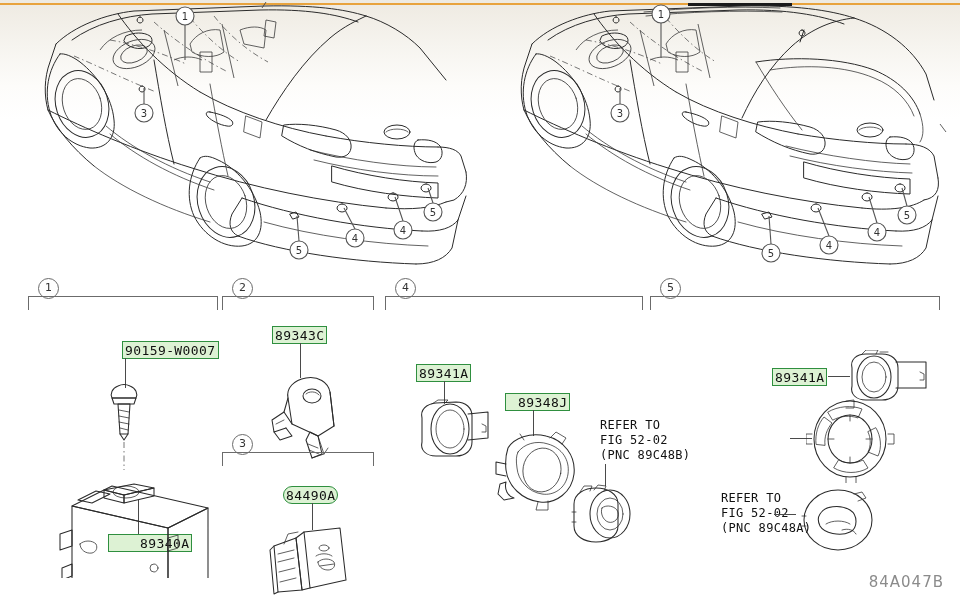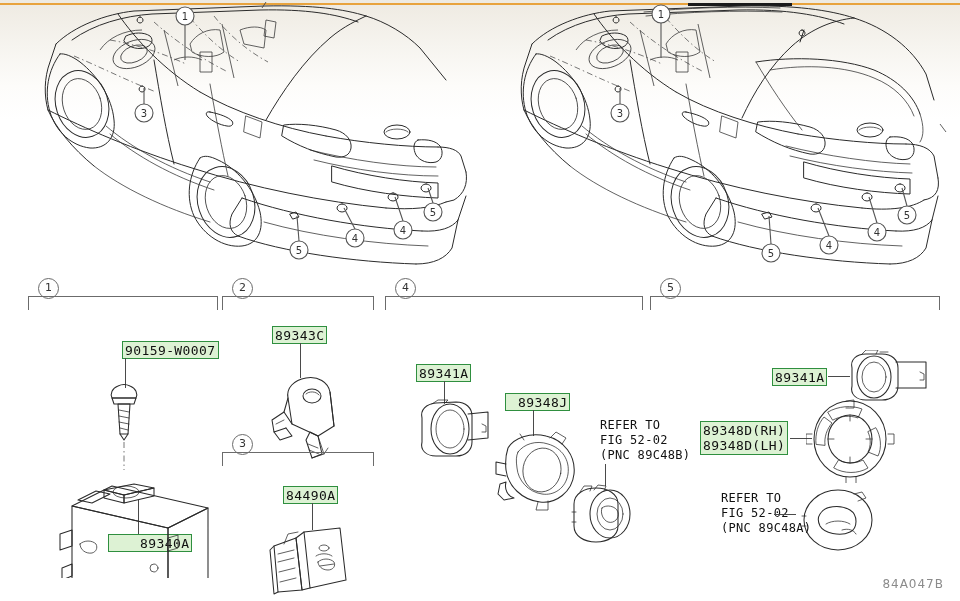--- a/index.html
+++ b/index.html
@@ -103,21 +103,21 @@
     position: absolute;
     background: #4a4a4a;
   }
   .leader.v { width: 1.2px; }
   .leader.h { height: 1.2px; }
 
   #figcode {
     position: absolute;
     right: 16px; bottom: 10px;
     color: #8b8b8b;
-    font-size: 12px;
+    font-size: 15px;
     letter-spacing: 1px;
     font-family: "DejaVu Sans", "Liberation Sans", sans-serif;
   }
 
   svg { display: block; }
   .ln0 { fill: none; stroke: #2b2b2b; stroke-width: 1; stroke-linejoin: round; stroke-linecap: round; }
   .ln-thin { fill: none; stroke: #3a3a3a; stroke-width: 0.8; }
   .ln-dash { fill: none; stroke: #555; stroke-width: 0.8; stroke-dasharray: 6 3 1.5 3; }
   .ln-call { fill: none; stroke: #555; stroke-width: 1.1; }
   .cal-c { fill: #ffffff; stroke: #555; stroke-width: 1.1; }
@@ -459,21 +459,21 @@
         <path d="M56 62 L62 80" class="pt-t"></path>
         <path d="M46 70 L56 74 M47 76 L57 80" class="pt-t"></path>
       </g>
     </svg>
 
     <div class="group" style="left:222px; top:156px; width:152px;">
       <div class="grp-num" style="left:10px;">3</div>
       <div class="grp-bracket" style="width:152px;"></div>
     </div>
 
-    <div class="pnum" style="left:283px; top:208px;">84490A</div>
+    <div class="pnum" style="left:283px; top:208px;border-radius:9px;">84490A</div>
     <div class="leader v" style="left:312px; top:225px; height:27px;"></div>
 
     <svg width="110" height="80" style="position:absolute; left:262px; top:248px;">
       <g class="pt">
 
         <path d="M42 6 L78 2 L84 54 L48 62 Z"></path>
         <path d="M42 6 L34 12 L40 64 L48 62"></path>
 
         <path d="M34 12 L12 20 L16 66 L40 64 Z"></path>
         <path d="M12 20 L8 24 L12 68 L16 66"></path>
@@ -548,24 +548,20 @@
     </svg>
 
     <div class="group" style="left:650px; top:0; width:290px;">
       <div class="grp-num" style="left:10px;">5</div>
       <div class="grp-bracket" style="width:290px;"></div>
     </div>
 
     <div class="pnum" style="left:772px; top:90px;">89341A</div>
     <div class="leader h" style="left:828px; top:98px; width:22px;"></div>
 
-    <div class="pnum stack2" style="left:700px; top:143px;">
-      <span class="ln">89348D(RH)</span>
-      <span class="ln">89348D(LH)</span>
-    </div>
     <div class="leader h" style="left:790px; top:160px; width:22px;"></div>
 
     <div class="refnote" style="left:686px; top:213px;">REFER TO
 FIG 52-02
 (PNC 89C48A)</div>
     <div class="leader h" style="left:774px; top:236px; width:22px;"></div>
 
     <svg width="86" height="52" style="position:absolute; left:846px; top:72px;">
       <g class="pt">
         <path d="M6 18 C4 10 10 4 20 4 L36 4 C46 4 52 10 52 18 L52 36 C52 44 46 50 36 50 L20 50 C10 50 4 44 6 36 Z"></path>

